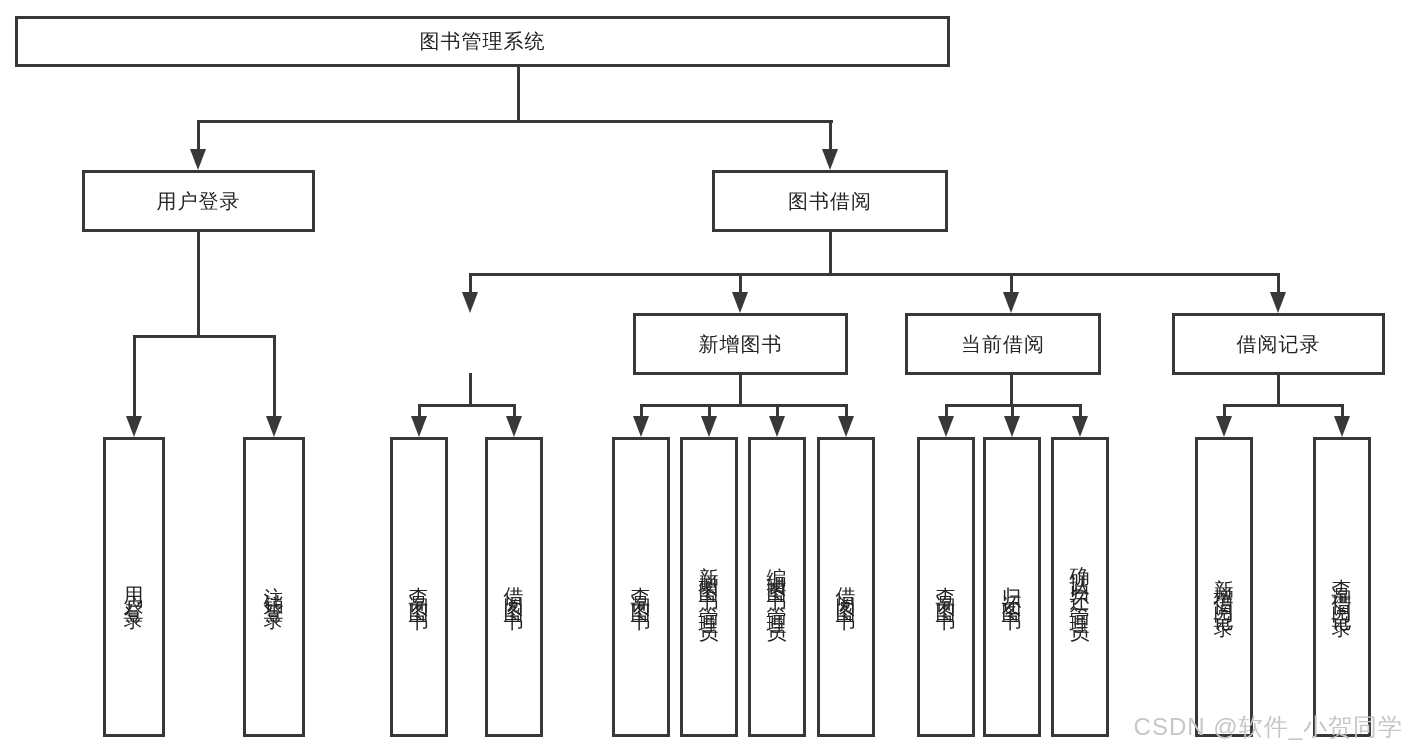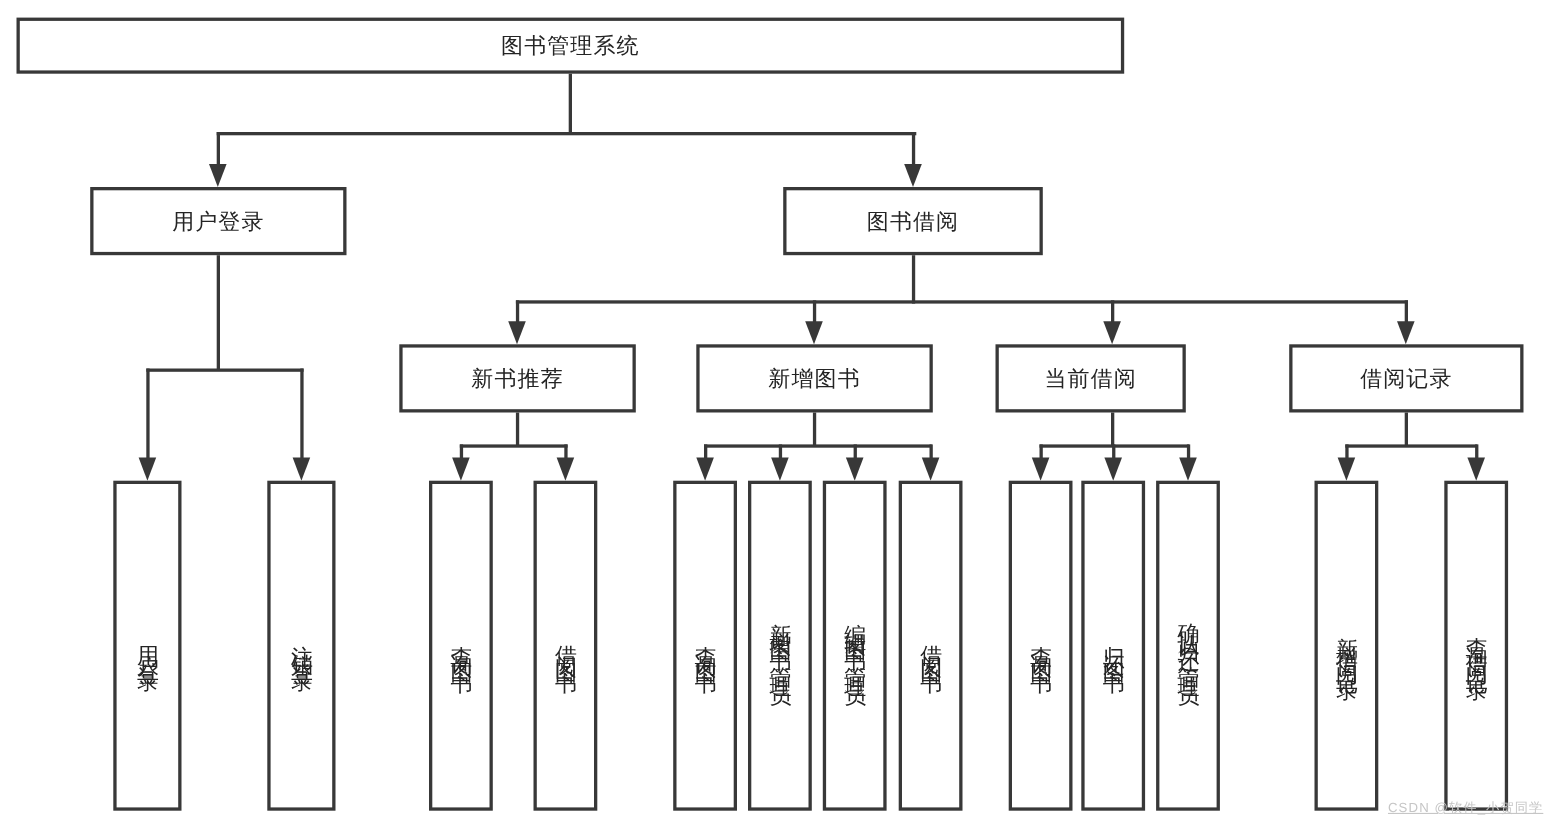--- a/index.html
+++ b/index.html
@@ -43,41 +43,39 @@
     height: 0;
     border-left: 8px solid transparent;
     border-right: 8px solid transparent;
     border-top: 21px solid #383838;
     z-index: 1;
   }
   .watermark {
     position: absolute;
     right: 2px;
     bottom: 4px;
-    font-size: 12px;
+    font-size: 24px;
     color: #c6c6c6;
     letter-spacing: 1px;
     z-index: 6;
     white-space: nowrap;
-    text-decoration: underline;
   }
 </style>
 </head>
 <body>
 
 <div class="canvas" id="canvas">
 
-  <div class="node" style="left:15px; top:16px; width:1007px; height:51px;">图书管理系统</div>
+  <div class="node" style="left:15px; top:16px; width:935px; height:51px;">图书管理系统</div>
 
   <div class="node" style="left:82px; top:170px; width:233px; height:62px;">用户登录</div>
   <div class="node" style="left:712px; top:170px; width:236px; height:62px;">图书借阅</div>
 
-  <div class="node" style="left:363px; top:313px; width:215px; height:62px;">新书推荐</div>
   <div class="node" style="left:633px; top:313px; width:215px; height:62px;">新增图书</div>
-  <div class="node" style="left:905px; top:313px; width:173px; height:62px;">当前借阅</div>
+  <div class="node" style="left:905px; top:313px; width:196px; height:62px;">当前借阅</div>
   <div class="node" style="left:1172px; top:313px; width:213px; height:62px;">借阅记录</div>
 
   <div class="node leaf" style="left:103px; top:437px; width:62px; height:300px;">用户登录</div>
   <div class="node leaf" style="left:243px; top:437px; width:62px; height:300px;">注销登录</div>
 
   <div class="node leaf" style="left:390px; top:437px; width:58px; height:300px;">查询图书</div>
   <div class="node leaf" style="left:485px; top:437px; width:58px; height:300px;">借阅图书</div>
 
   <div class="node leaf" style="left:612px; top:437px; width:58px; height:300px;">查询图书</div>
   <div class="node leaf" style="left:680px; top:437px; width:58px; height:300px;">新增图书（管理员）</div>

